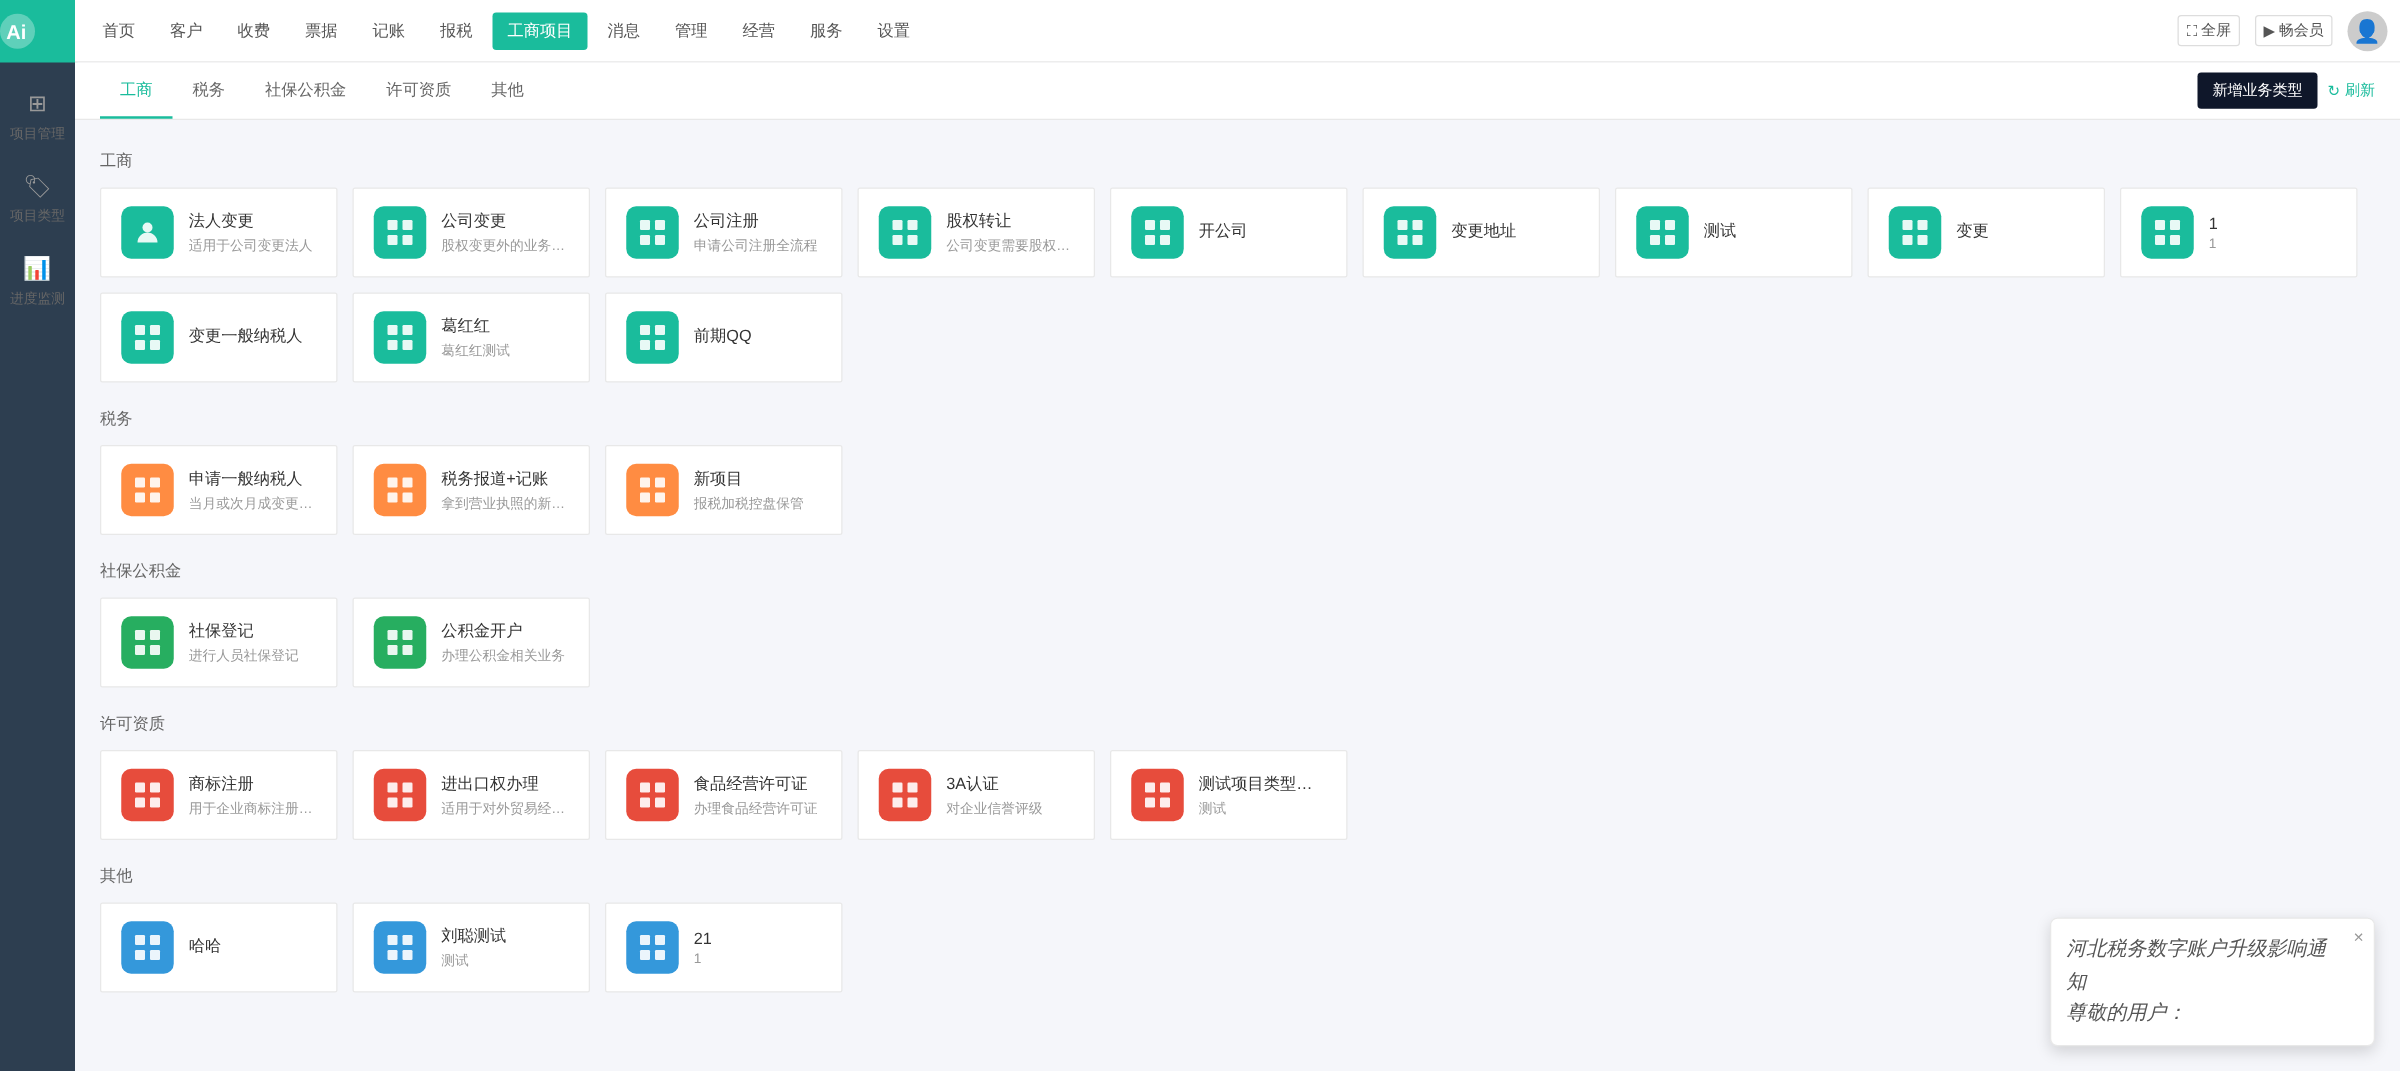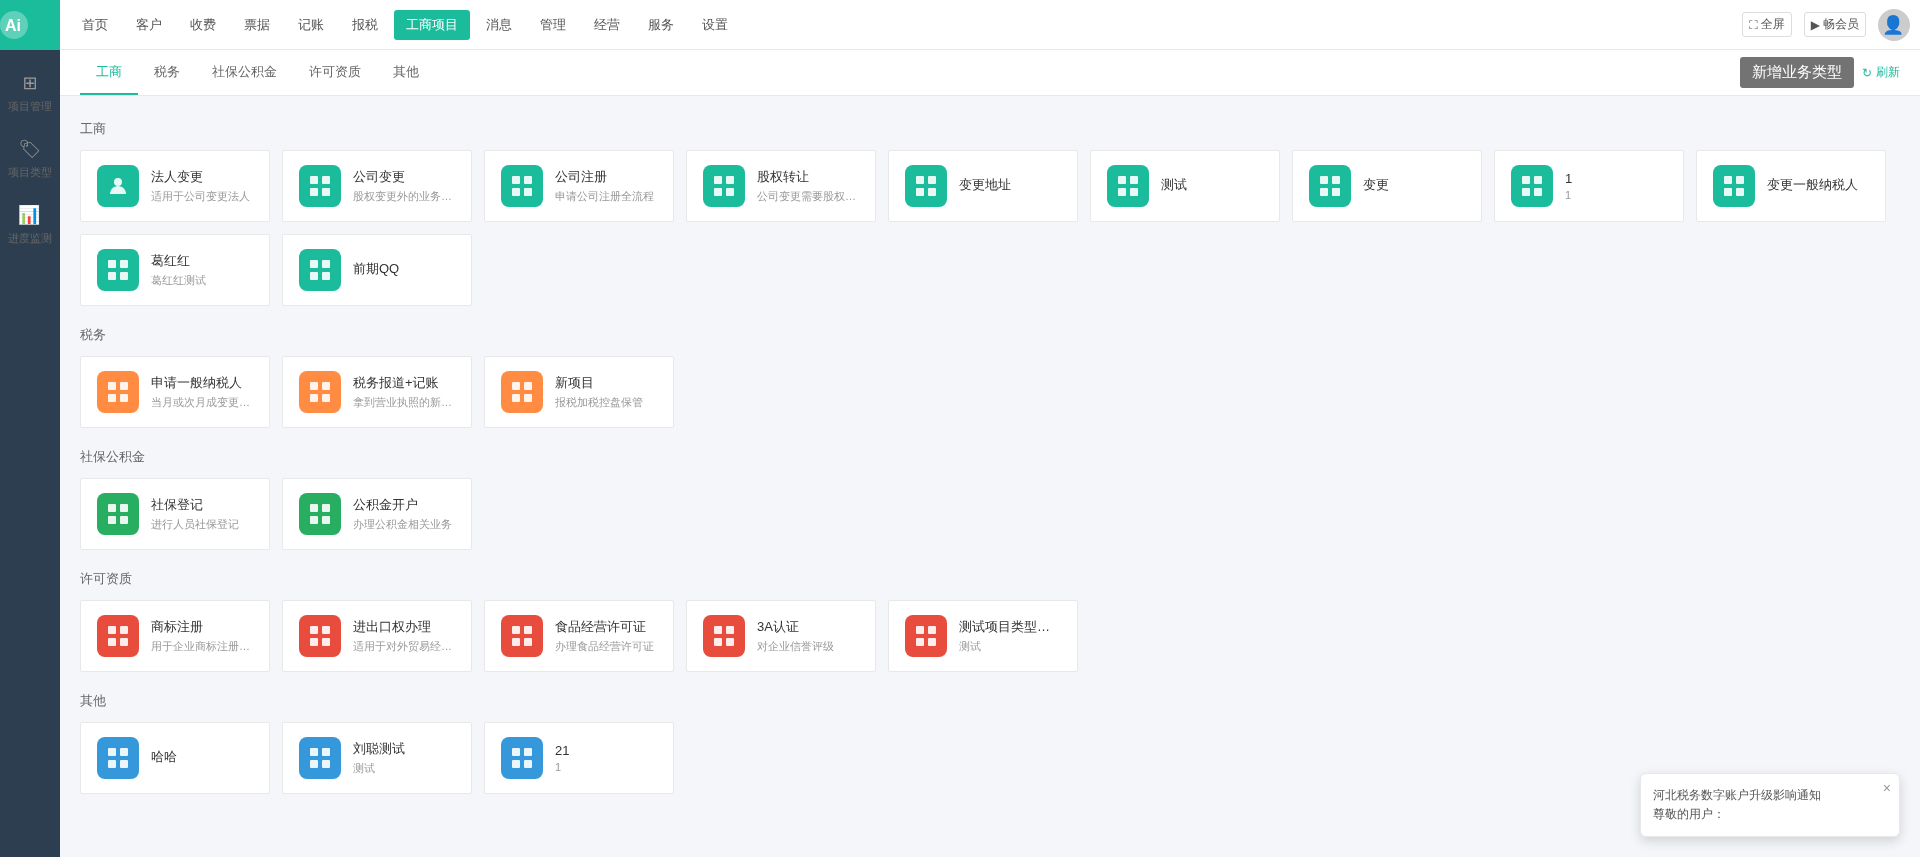--- a/index.html
+++ b/index.html
@@ -158,26 +158,26 @@
       border-bottom: 2px solid #1abc9c;
       font-weight: 500;
     }
     .tabs-actions {
       margin-left: auto;
       display: flex;
       align-items: center;
       gap: 8px;
     }
     .btn-new-type {
-      background: #737373;
+      background: #0f172a;
       color: #fff;
       border: none;
       padding: 6px 12px;
       border-radius: 3px;
-      font-size: 15px;
+      font-size: 12px;
       cursor: pointer;
     }
     .btn-refresh {
       display: flex;
       align-items: center;
       gap: 4px;
       color: #1abc9c;
       cursor: pointer;
       font-size: 12px;
       border: none;
@@ -263,23 +263,24 @@
     .notif-close {
       position: absolute;
       right: 8px;
       top: 6px;
       cursor: pointer;
       color: #999;
       font-size: 14px;
     }
     .notif-content {
       padding: 12px 28px 12px 12px;
-      font-size: 12px;
+      font-size: 16px;
       color: #555;
       line-height: 1.6;
+      font-style: italic;
     }
   </style>
 </head>
 <body>
 
 <div class="sidebar">
   <div class="sidebar-logo">
     <svg viewBox="0 0 32 32" fill="none">
       <circle cx="16" cy="16" r="14" fill="white" opacity="0.3"></circle>
       <text x="7" y="22" font-size="16" fill="white" font-weight="bold">Ai</text>
@@ -413,20 +414,33 @@
             <div class="service-card">
               <div class="card-icon teal">
                 <svg width="22" height="22" viewBox="0 0 22 22" fill="none">
     <rect x="1" y="1" width="8" height="8" rx="1" fill="white" opacity="0.9"></rect>
     <rect x="13" y="1" width="8" height="8" rx="1" fill="white" opacity="0.9"></rect>
     <rect x="1" y="13" width="8" height="8" rx="1" fill="white" opacity="0.9"></rect>
     <rect x="13" y="13" width="8" height="8" rx="1" fill="white" opacity="0.9"></rect>
   </svg>
               </div>
               <div class="card-text">
+                <div class="card-name">开公司</div>
+              </div>
+            </div>
+            <div class="service-card">
+              <div class="card-icon teal">
+                <svg width="22" height="22" viewBox="0 0 22 22" fill="none">
+    <rect x="1" y="1" width="8" height="8" rx="1" fill="white" opacity="0.9"></rect>
+    <rect x="13" y="1" width="8" height="8" rx="1" fill="white" opacity="0.9"></rect>
+    <rect x="1" y="13" width="8" height="8" rx="1" fill="white" opacity="0.9"></rect>
+    <rect x="13" y="13" width="8" height="8" rx="1" fill="white" opacity="0.9"></rect>
+  </svg>
+              </div>
+              <div class="card-text">
                 <div class="card-name">变更地址</div>
               </div>
             </div>
             <div class="service-card">
               <div class="card-icon teal">
                 <svg width="22" height="22" viewBox="0 0 22 22" fill="none">
     <rect x="1" y="1" width="8" height="8" rx="1" fill="white" opacity="0.9"></rect>
     <rect x="13" y="1" width="8" height="8" rx="1" fill="white" opacity="0.9"></rect>
     <rect x="1" y="13" width="8" height="8" rx="1" fill="white" opacity="0.9"></rect>
     <rect x="13" y="13" width="8" height="8" rx="1" fill="white" opacity="0.9"></rect>

